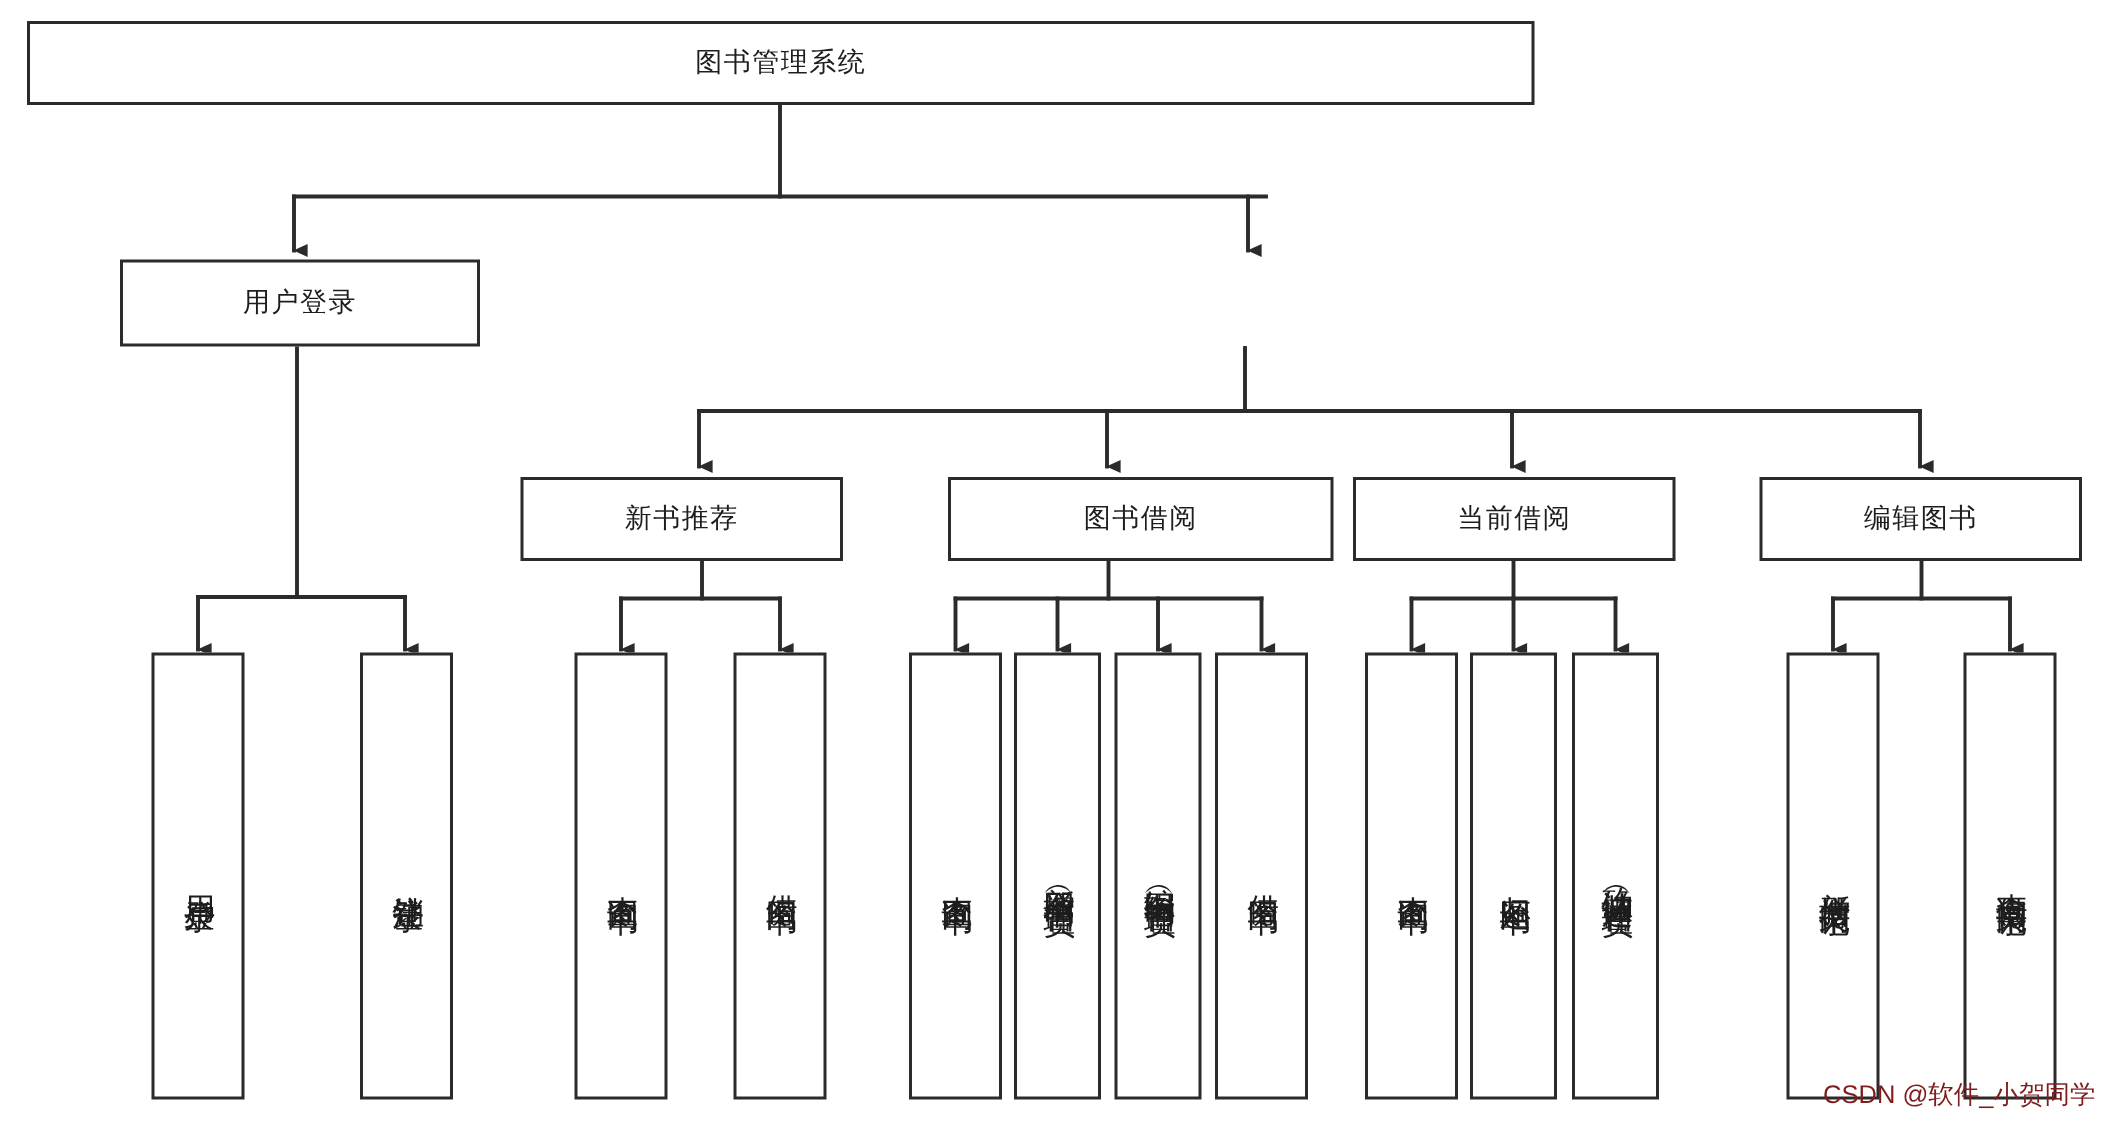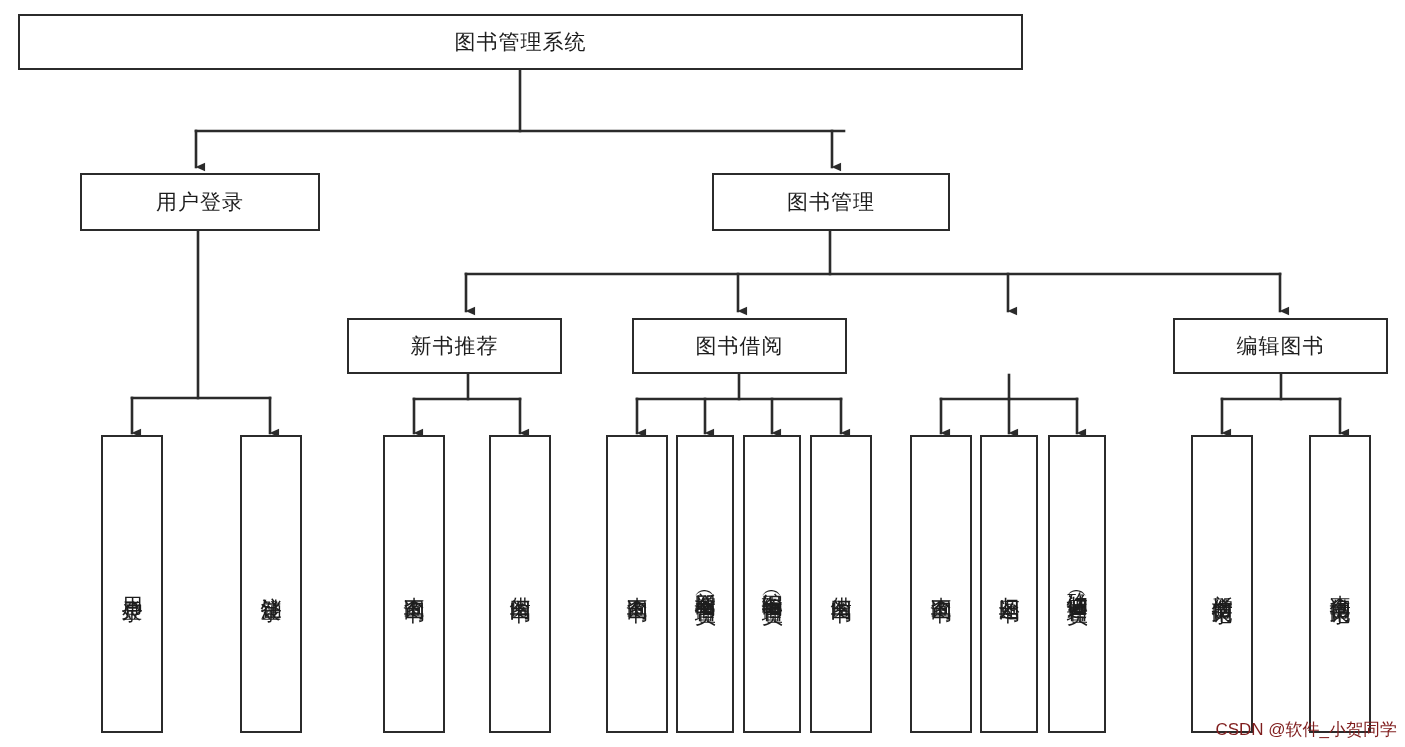--- a/index.html
+++ b/index.html
@@ -31,21 +31,21 @@
     box-sizing: border-box;
     border: 2px solid #2b2b2b;
     background: #ffffff;
     display: flex;
     align-items: center;
     justify-content: center;
     color: #1d1d1d;
     z-index: 2;
   }
   .node.horiz {
-    font-size: 21px;
+    font-size: 18px;
     letter-spacing: 1px;
     line-height: 1.2;
   }
   .node.vert {
     writing-mode: vertical-rl;
     text-orientation: upright;
     font-size: 21px;
     line-height: 1.25;
     letter-spacing: 2px;
     padding: 6px 0;
@@ -122,29 +122,29 @@
     </g>
   </svg>
 
   <div class="node horiz" style="left:18px; top:14px; width:1005px; height:56px;">
     <span>图书管理系统</span>
   </div>
 
   <div class="node horiz" style="left:80px; top:173px; width:240px; height:58px;">
     <span>用户登录</span>
   </div>
-  <div class="node horiz" style="left:712px; top:173px; width:238px; height:58px;">
-    <span>图书管理</span>
-  </div>
 
   <div class="node horiz" style="left:347px; top:318px; width:215px; height:56px;">
     <span>新书推荐</span>
   </div>
-  <div class="node horiz" style="left:632px; top:318px; width:215px; height:56px;">
+  <div class="node horiz" style="left:632px; top:318px; width:257px; height:56px;">
     <span>图书借阅</span>
+  </div>
+  <div class="node horiz" style="left:902px; top:318px; width:215px; height:56px;">
+    <span>当前借阅</span>
   </div>
   <div class="node horiz" style="left:1173px; top:318px; width:215px; height:56px;">
     <span>编辑图书</span>
   </div>
 
   <div class="node vert" style="left:101px; top:435px; width:62px; height:298px;">
     <span class="vlabel">用户登录</span>
   </div>
   <div class="node vert" style="left:240px; top:435px; width:62px; height:298px;">
     <span class="vlabel">注销登录</span>

